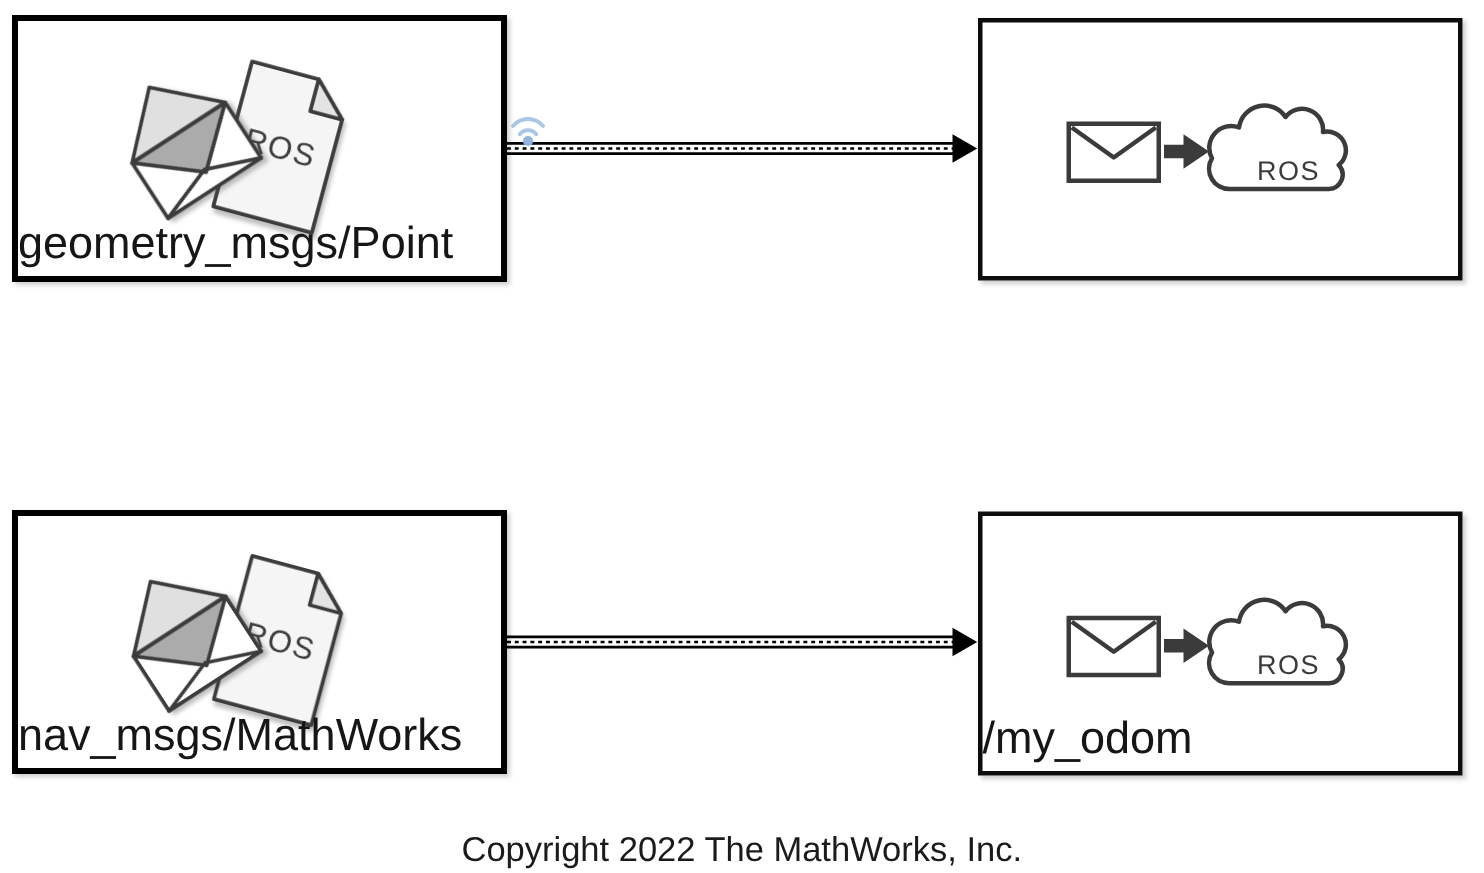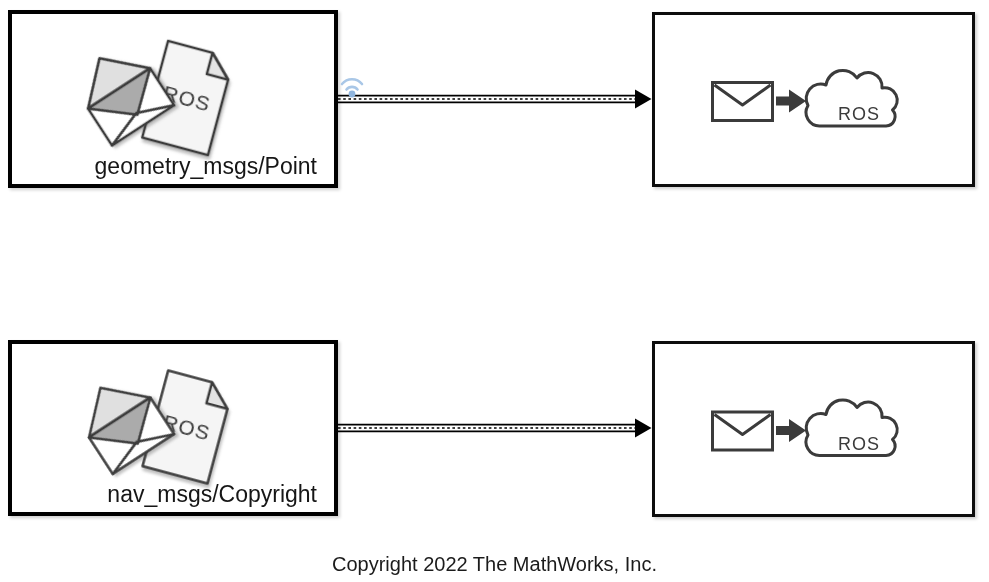--- a/index.html
+++ b/index.html
@@ -8,30 +8,30 @@
     font-family:"Liberation Sans","DejaVu Sans",sans-serif; overflow:hidden;
   }
   .block {
     position:absolute; background:#ffffff; box-sizing:border-box;
     box-shadow:2px 2px 3px #cfcfcf;
   }
   .block.bold   { border:4px solid #000000; }
   .block.normal { border:3px solid #0d0d0d; }
   .block-inner { position:absolute; inset:0; }
   .block-label {
-    position:absolute; left:0; right:17px; bottom:4px; text-align:right;
-    font-size:23px; color:#161616; white-space:nowrap;
+    position:absolute; left:0; right:17px; bottom:4px; text-align:left;
+    font-size:30px; color:#161616; white-space:nowrap;
   }
   .icon-svg { position:absolute; inset:0; width:100%; height:100%; }
   .wires-layer { position:absolute; inset:0; pointer-events:none; }
   .wires-layer .wire-hit { pointer-events:auto; }
   .soft-shadow { filter: drop-shadow(2px 3px 1.5px rgba(70,70,70,0.35)); }
   .copyright {
     position:absolute; left:0; right:0; top:553px; text-align:center;
-    font-size:20px; color:#1b1b1b;
+    font-size:23px; color:#1b1b1b;
   }
   svg text { font-family:"Liberation Sans","DejaVu Sans",sans-serif; }
 </style>
 </head>
 <body>
 
 <div class="canvas">
 
   <div class="block bold" style="left:8px; top:10px; width:330px; height:178px;">
     <div class="block-inner">
@@ -85,21 +85,21 @@
           <path d="M12,-50 L34,-28 H12 Z" fill="#e4e4e4" stroke="#3c3c3c" stroke-width="2.5" stroke-linejoin="round"></path>
           <text x="-1" y="8" text-anchor="middle" font-size="21" letter-spacing="1" fill="#3c3c3c">ROS</text>
         </g>
         <g class="soft-shadow" transform="translate(112,82) rotate(-33)">
           <path d="M-37,-9 L0,-45 L37,-9 Z" fill="#e0e0e0" stroke="#3c3c3c" stroke-width="2.5" stroke-linejoin="round"></path>
           <path d="M-37,-9 H37 V35 H-37 Z" fill="#ffffff" stroke="#3c3c3c" stroke-width="2.5" stroke-linejoin="round"></path>
           <path d="M-37,-9 L37,-9 L1,23 Z" fill="#ababab" stroke="#3c3c3c" stroke-width="2.5" stroke-linejoin="round"></path>
           <path d="M-37,35 L1,21 M37,35 L1,21" fill="none" stroke="#3c3c3c" stroke-width="2.5" stroke-linecap="round"></path>
         </g>
       </svg>
-      <div class="block-label">nav_msgs/Copyright</div>
+      <div class="block-label">nav_msgs/MathWorks</div>
     </div>
   </div>
 
   <div class="block normal" style="left:652px; top:341px; width:323px; height:176px;">
     <div class="block-inner">
       <svg class="icon-svg" viewBox="0 0 317 169" preserveAspectRatio="xMidYMid meet">
         <g>
           <rect x="57.5" y="67.5" width="60" height="38" fill="#ffffff" stroke="#3b3b3b" stroke-width="3"></rect>
           <path d="M59.5,70 L87.5,90 L115.5,70" fill="none" stroke="#3b3b3b" stroke-width="3" stroke-linejoin="round"></path>
         </g>
@@ -109,20 +109,21 @@
                    A13.5,13.5 0 0 1 153,90.5
                    A14.5,14.5 0 0 1 171,70
                    A17,17 0 0 1 202,63
                    A14,14 0 0 1 227,73
                    A12.5,12.5 0 0 1 237.5,95
                    A9.5,9.5 0 0 1 231,111
                    Z" fill="#ffffff" stroke="#3b3b3b" stroke-width="3" stroke-linejoin="round"></path>
           <text x="204" y="105" text-anchor="middle" font-size="18" letter-spacing="1" fill="#3b3b3b">ROS</text>
         </g>
       </svg>
+      <div class="block-label">/my_odom</div>
     </div>
   </div>
 
   <svg class="wires-layer" width="989" height="582" viewBox="0 0 989 582">
 
     <g class="wire-hit">
       <path d="M338,95.6 H637 M338,102.4 H637" stroke="#000000" stroke-width="1.8" fill="none"></path>
       <path d="M338,99 H640" stroke="#000000" stroke-width="1.7" fill="none" stroke-dasharray="2.6,2.6"></path>
       <path d="M635,89.5 L651.5,99 L635,108.5 Z" fill="#000000"></path>
     </g>

